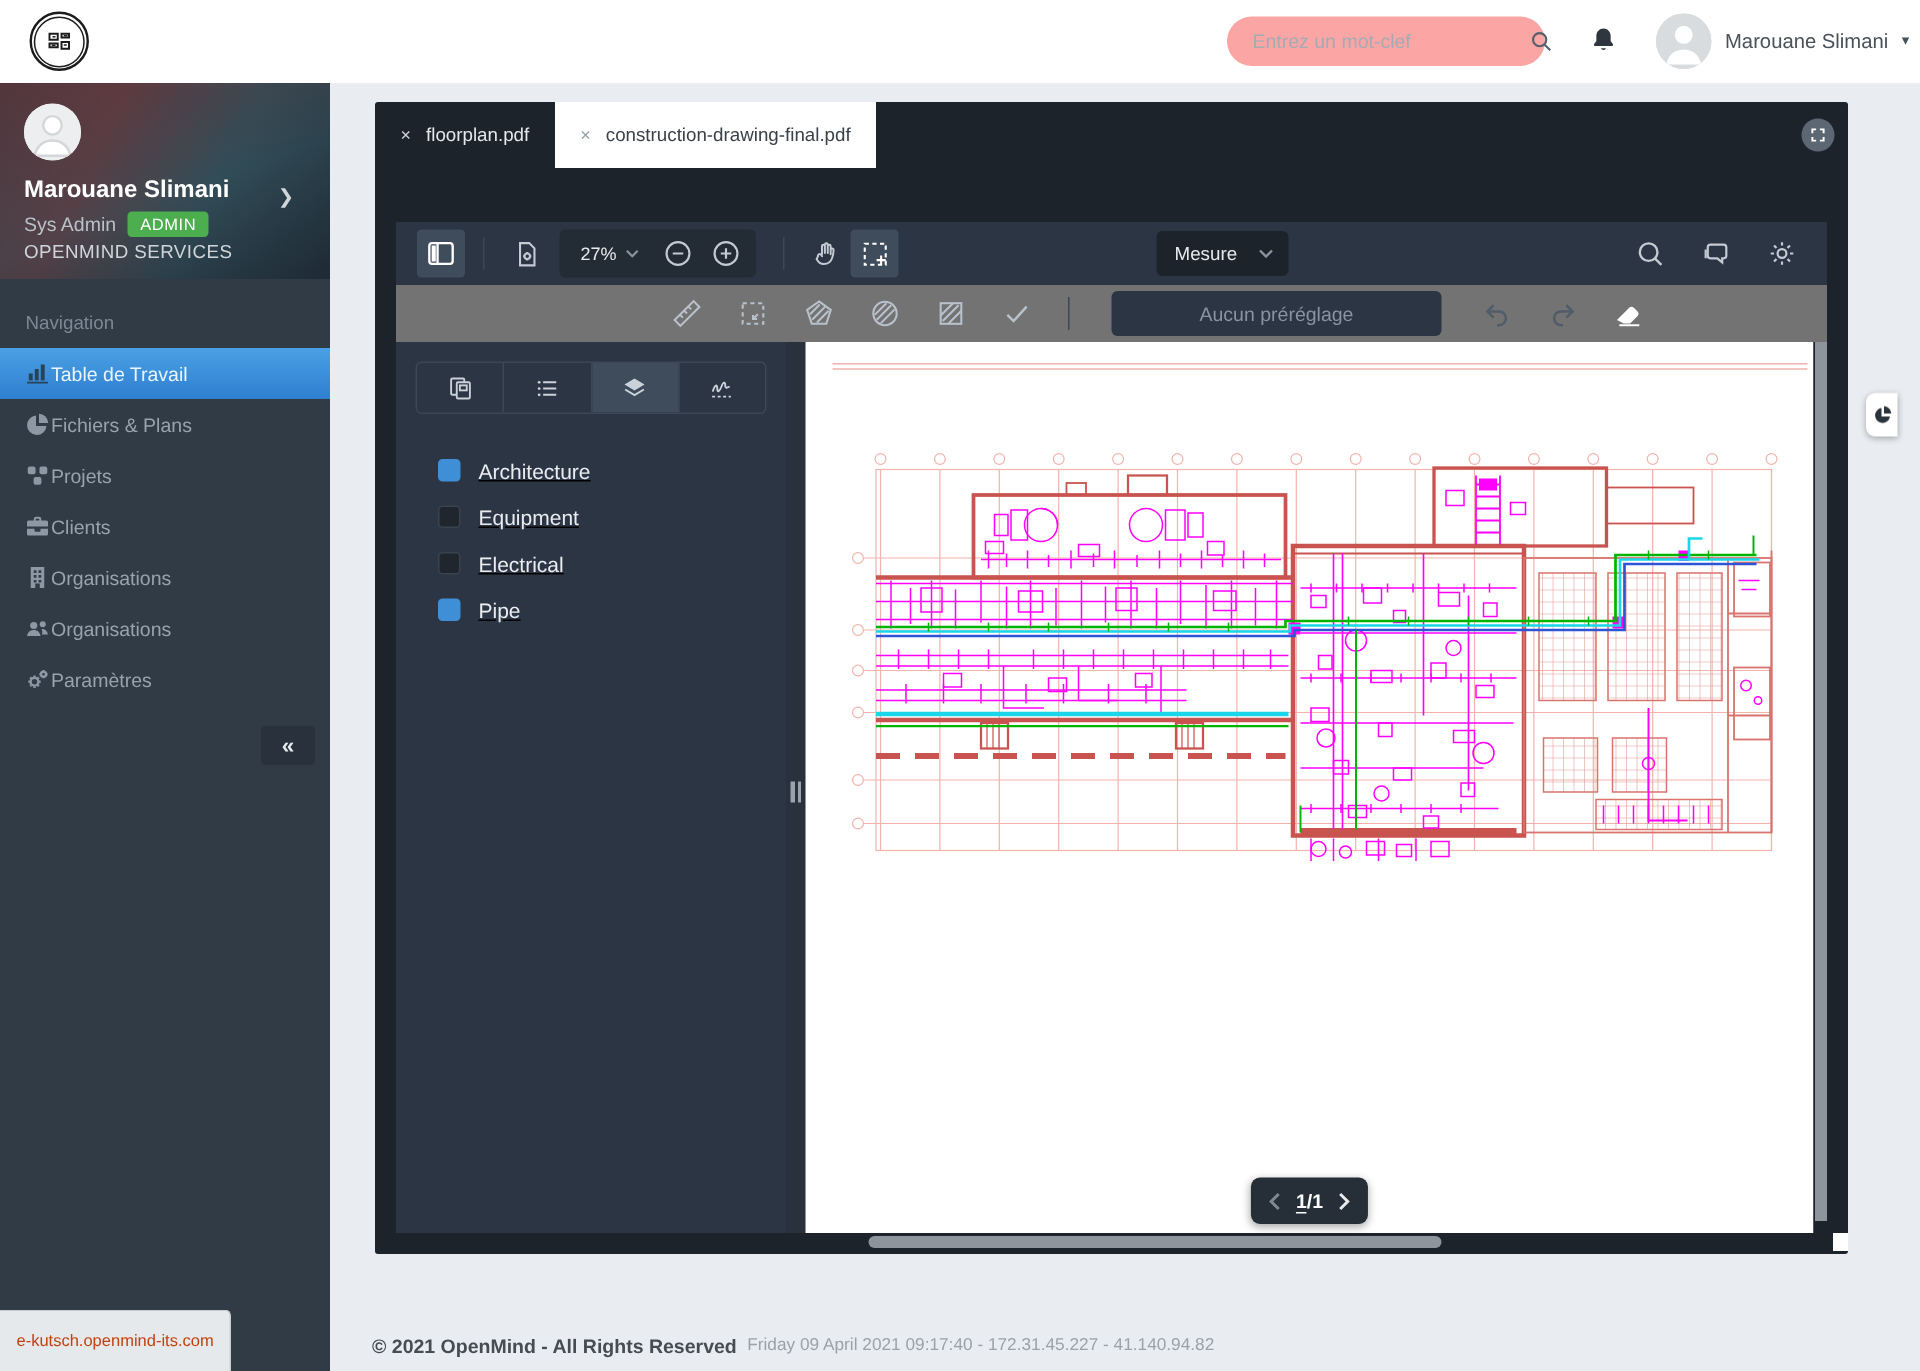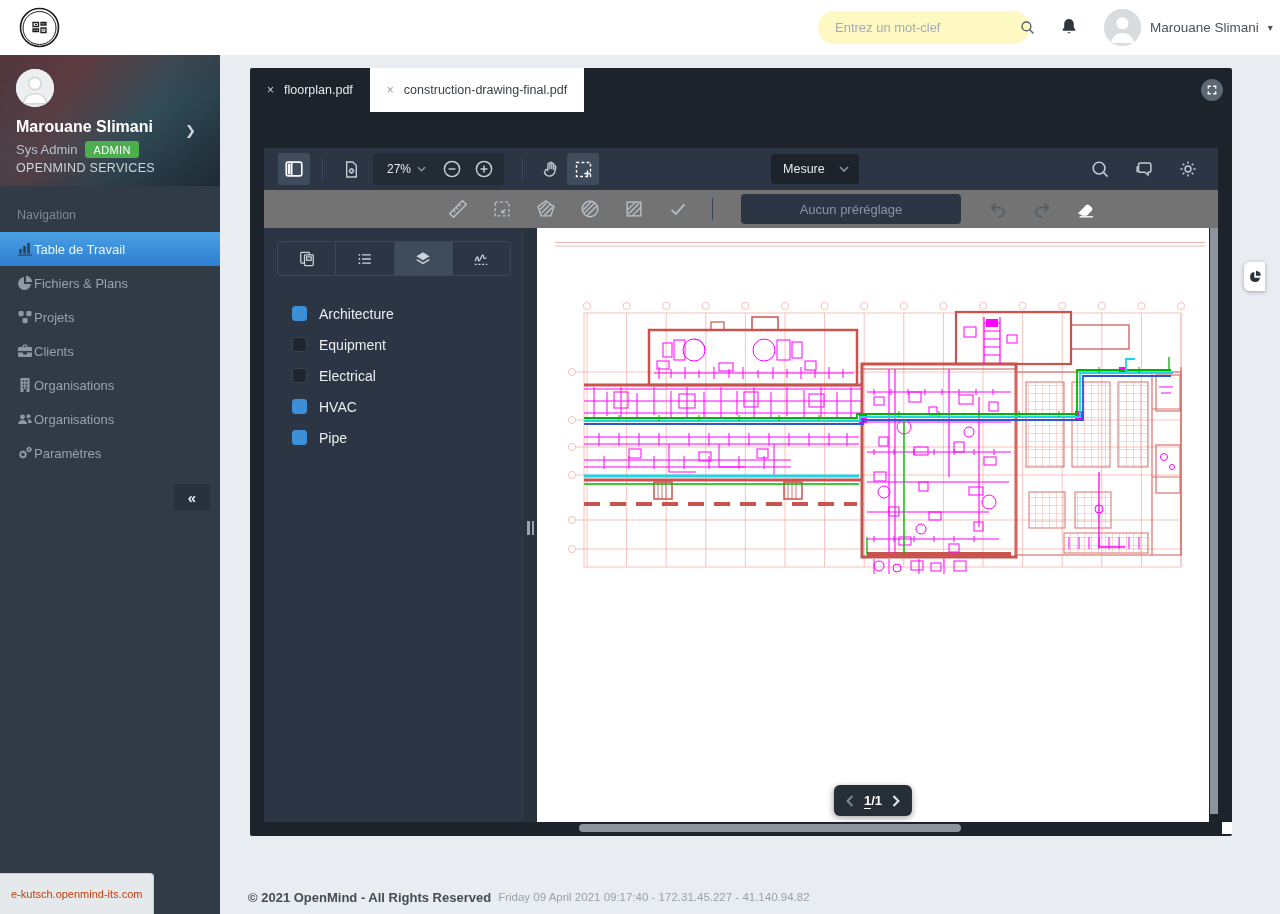--- a/index.html
+++ b/index.html
@@ -5,21 +5,21 @@
   * { box-sizing: border-box; margin: 0; padding: 0; }
   html,body { width:1280px; height:914px; overflow:hidden;
     font-family:"Liberation Sans","DejaVu Sans",sans-serif;
     background:#e9ecf1; }
 
   
   .app-header { position:fixed; top:0; left:0; width:1280px; height:55px;
     background:#ffffff; z-index:50; display:flex; align-items:center; }
   .logo { position:absolute; left:18px; top:6px; width:43px; height:43px; }
   .search-pill { position:absolute; left:818px; top:11px; width:212px; height:33px;
-    background:#fef9c3; border-radius:17px; display:flex; align-items:center; }
+    background:#fca5a5; border-radius:17px; display:flex; align-items:center; }
   .search-pill input { flex:1; border:none; outline:none; background:transparent;
     padding:0 8px 0 17px; font-size:13px; color:#4a5158; font-family:inherit; }
   .search-pill input::placeholder { color:#a3abb4; }
   .search-pill .sicon { margin-right:12px; color:#55606b; display:flex; }
   .bell-btn { position:absolute; left:1058px; top:14px; width:26px; height:26px;
     border:none; background:transparent; color:#2f363d; cursor:pointer; }
   .user-menu { position:absolute; left:1104px; top:9px; display:flex; align-items:center;
     gap:9px; cursor:pointer; }
   .user-menu .avatar { width:37px; height:37px; border-radius:50%; background:#d8dcdf;
     overflow:hidden; display:flex; align-items:center; justify-content:center; }
@@ -85,21 +85,21 @@
   .toolbar2 { margin:0 14px; height:38px; background:#737373; display:flex;
     align-items:center; padding-left:172px; }
   .toolbar2 .tbtn { width:30px; height:30px; margin:0 7px; color:#b9c1cb; }
   .preset-btn { margin-left:16px; width:220px; height:30px; background:#2c3543;
     border:none; border-radius:4px; color:#8a93a0; font-size:13px; cursor:pointer;
     font-family:inherit; }
   .undo-redo { color:#515c69 !important; }
   .eraser-btn { color:#fff !important; }
 
   .vcontent { margin:0 14px; height:594px; display:flex; }
-  .left-panel { width:260px; background:#2c3543; padding:13px 13px 13px; }
+  .left-panel { width:260px; background:#2c3543; padding:13px 13px 13px;text-decoration:underline; }
   .seg { display:flex; border:1px solid #3c4document; border:1px solid #3c4document5; border:1px solid #3c4755;
     border-radius:4px; overflow:hidden; height:35px; }
   .seg-cell { flex:1; display:flex; align-items:center; justify-content:center;
     color:#ccd2da; border-right:1px solid #3c4755; cursor:pointer; }
   .seg-cell:last-child { border-right:none; }
   .seg-cell.active { background:#3f4c5c; }
   .layers { margin-top:22px; padding-left:15px; }
   .layer-row { display:flex; align-items:center; gap:12px; height:31px; cursor:pointer; }
   .cbox { width:15px; height:15px; border-radius:3px; background:#1f262e;
     border:1px solid #39434f; }
@@ -476,24 +476,20 @@
           <span class="cbox"></span>
           <span class="layer-label">Architecture</span>
         </div>
         <div class="layer-row">
           <span class="cbox"></span>
           <span class="layer-label">Equipment</span>
         </div>
         <div class="layer-row">
           <span class="cbox"></span>
           <span class="layer-label">Electrical</span>
-        </div>
-        <div class="layer-row checked">
-          <span class="cbox"></span>
-          <span class="layer-label">HVAC</span>
         </div>
         <div class="layer-row checked">
           <span class="cbox"></span>
           <span class="layer-label">Pipe</span>
         </div>
       </div>
     </div>
 
     <div class="resize-strip">
       <span class="bars">

